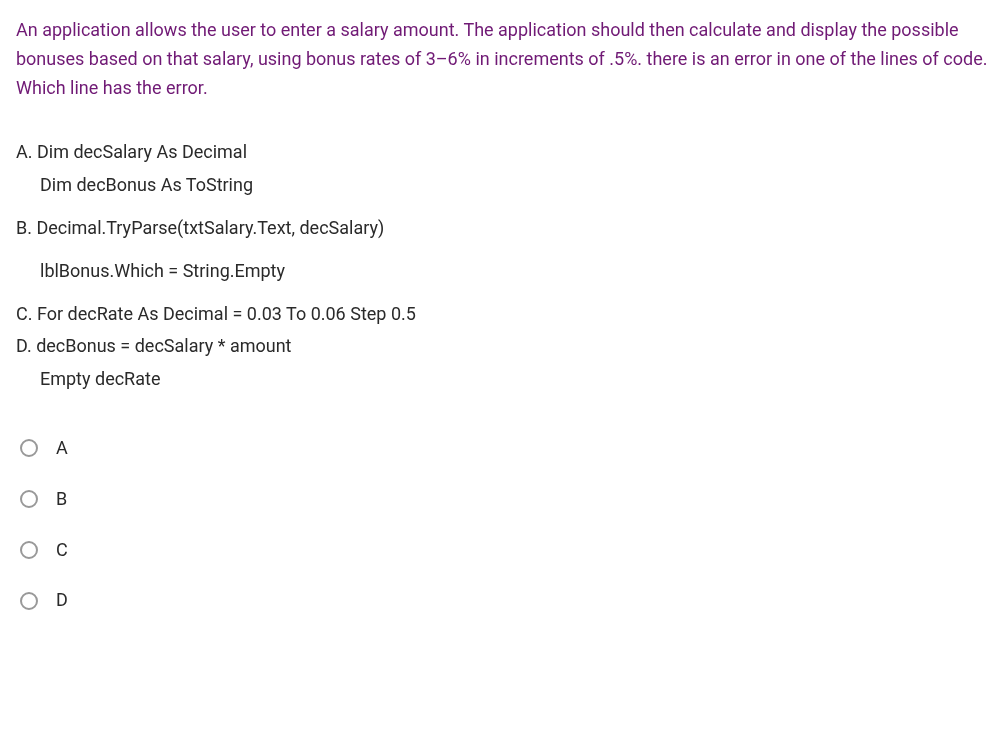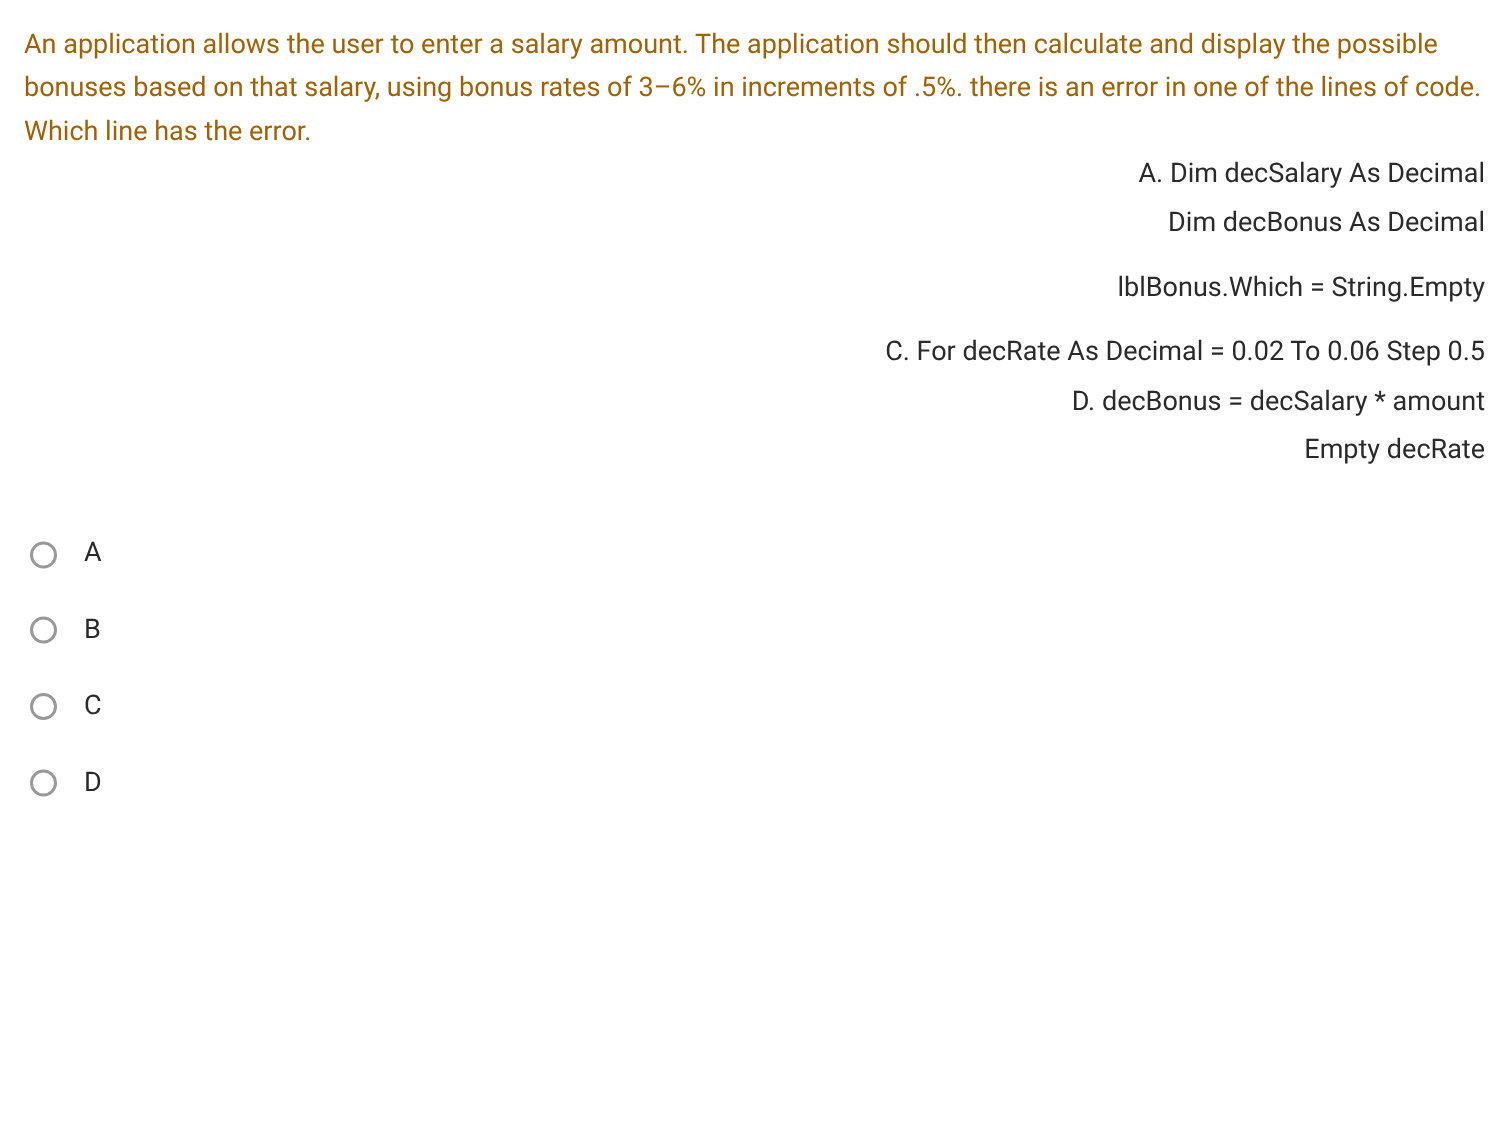--- a/index.html
+++ b/index.html
@@ -10,26 +10,26 @@
     body {
       font-family: -apple-system, BlinkMacSystemFont, "Segoe UI", Roboto, "Helvetica Neue", Arial, sans-serif;
       font-size: 18px;
       line-height: 1.6;
       color: #333;
       background: #fff;
       padding: 16px;
       width: 1006px;
     }
     .question-text {
-      color: #a16207;
+      margin-bottom: 36px;
+      color: #701a75;
     }
     .code-block {
       margin-bottom: 31px;
       color: #2a2a2a;
-      text-align: right;
     }
     .code-line {
       margin-bottom: 4px;
     }
     .indent-1 {
       padding-left: 24px;
     }
     .indent-3 {
       padding-left: 60px;
     }
@@ -58,25 +58,26 @@
       color: #2a2a2a;
     }
   </style>
 </head>
 <body>
 
 <div class="question-text">An application allows the user to enter a salary amount. The application should then calculate and display the possible bonuses based on that salary, using bonus rates of 3–6% in increments of .5%.  there is an error in one of the lines of code.  Which line has the error.</div>
 
 <div class="code-block">
   <div class="code-line">A. Dim decSalary As Decimal</div>
-  <div class="code-line indent-1 section-spacer">Dim decBonus As Decimal</div>
+  <div class="code-line indent-1 section-spacer">Dim decBonus As ToString</div>
 
+  <div class="code-line section-spacer">B. Decimal.TryParse(txtSalary.Text, decSalary)</div>
   <div class="code-line indent-1 section-spacer">lblBonus.Which = String.Empty</div>
 
-  <div class="code-line">C. For decRate As Decimal = 0.02 To 0.06 Step 0.5</div>
+  <div class="code-line">C. For decRate As Decimal = 0.03 To 0.06 Step 0.5</div>
   <div class="code-line">D.      decBonus = decSalary * amount</div>
   <div class="code-line indent-1">Empty decRate</div>
 </div>
 
 <div class="answer-options">
   <div class="answer-option">
     <div class="radio-circle"></div>
     <span class="answer-label">A</span>
   </div>
   <div class="answer-option">

